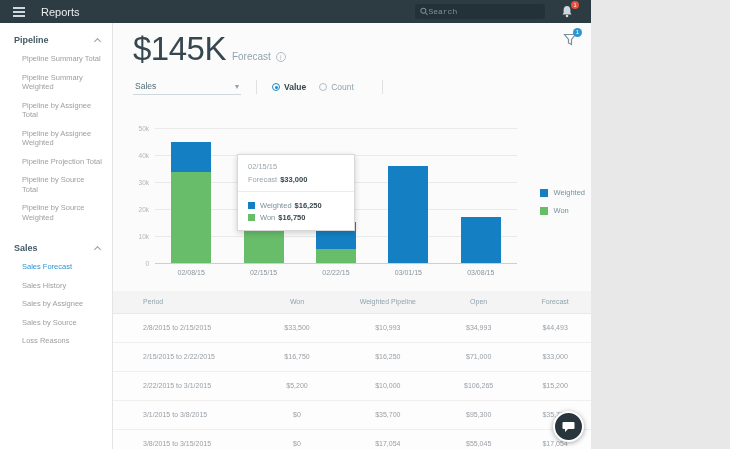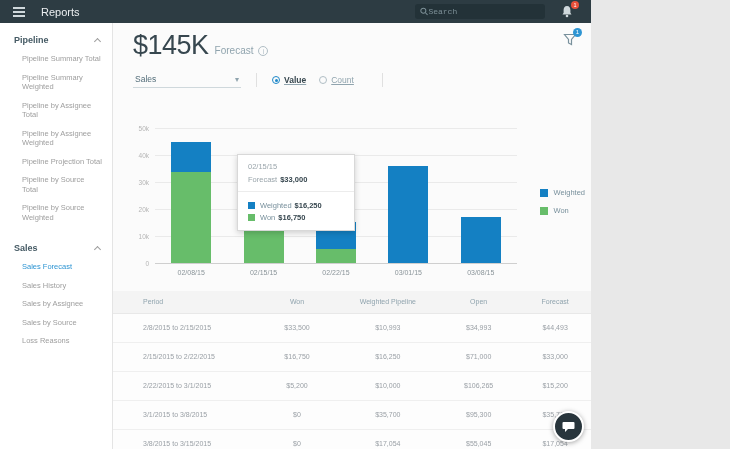--- a/index.html
+++ b/index.html
@@ -34,31 +34,31 @@
 
   
   .main { flex:1; position:relative; background:#fbfbfb; }
   .banner { padding:13px 0 0 20px; font-size:9px; color:#78909c; }
   .banner a { color:#4aa3df; text-decoration:none; font-size:8px; margin-left:6px; cursor:pointer; }
   .filter-wrap { position:absolute; top:9px; right:14px; cursor:pointer; }
   .filter-badge { position:absolute; top:-4px; right:-5px; width:9px; height:9px; border-radius:50%;
     background:#2e95d3; color:#fff; font-size:6px; line-height:9px; text-align:center; }
 
   .headline { padding:7px 0 0 20px; display:flex; align-items:baseline; }
-  .headline-value { font-size:27px; color:#37474f; letter-spacing:-0.5px; }
+  .headline-value { font-size:33px; color:#37474f; letter-spacing:-0.5px; }
   .headline-label { font-size:10px; color:#90a4ae; margin-left:6px; }
   .info-icon { display:inline-block; width:10px; height:10px; border:1px solid #b0bec5; border-radius:50%;
     color:#b0bec5; font-size:7px; line-height:9px; text-align:center; margin-left:5px; }
 
   .controls { margin:11px 0 0 20px; display:flex; align-items:center; font-size:8.5px; color:#90a4ae; }
   .select { width:108px; border-bottom:1px solid #cfd8dc; padding:2px 2px 3px 2px; color:#546e7a;
     display:flex; justify-content:space-between; align-items:center; cursor:pointer; }
   .select .caret { color:#90a4ae; font-size:8px; }
   .vdiv { width:1px; height:14px; background:#e0e0e0; margin:0 15px; }
-  .radio-group { display:flex;text-decoration:underline; }
+  .radio-group { display:flex; }
   .radio-opt { display:flex; align-items:center; margin-right:13px; cursor:pointer; }
   .radio { width:8px; height:8px; border:1px solid #b0bec5; border-radius:50%; position:relative; margin-right:4px; flex:none; }
   .radio.sel { border-color:#1e88c9; }
   .radio.sel::after { content:""; position:absolute; left:1.5px; top:1.5px; right:1.5px; bottom:1.5px;
     background:#1e88c9; border-radius:50%; }
   .radio-opt.on { color:#37474f; font-weight:bold; }
 
   
   .plot { position:absolute; left:42px; right:74px; top:105px; height:136px; border-bottom:1px solid #cfcfcf; }
   .gridline { position:absolute; left:0; right:0; height:1px; background:#eaeaea; }

